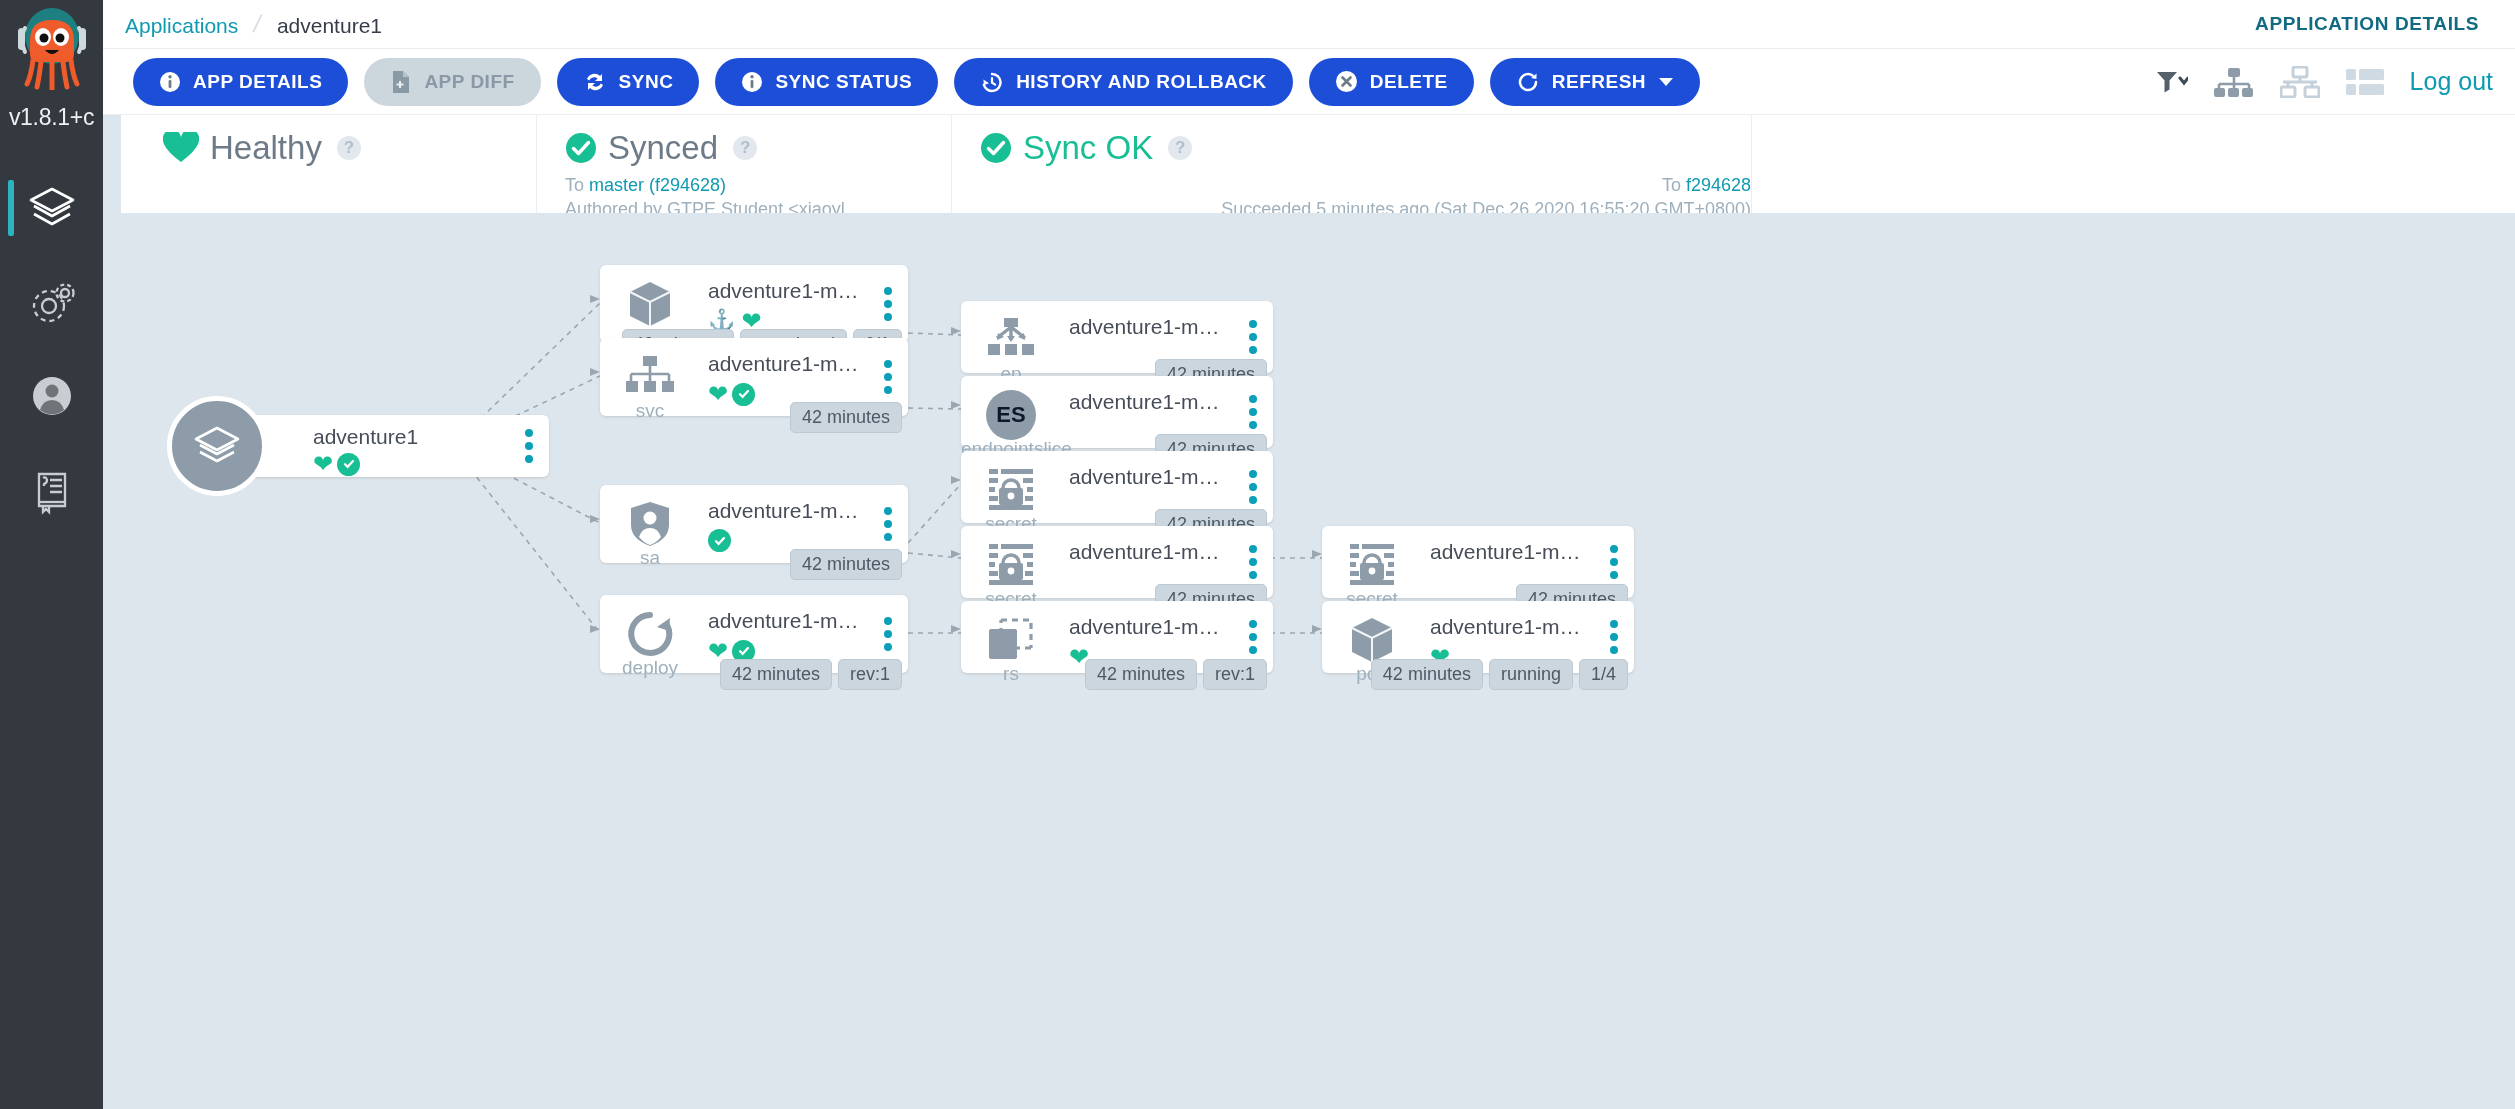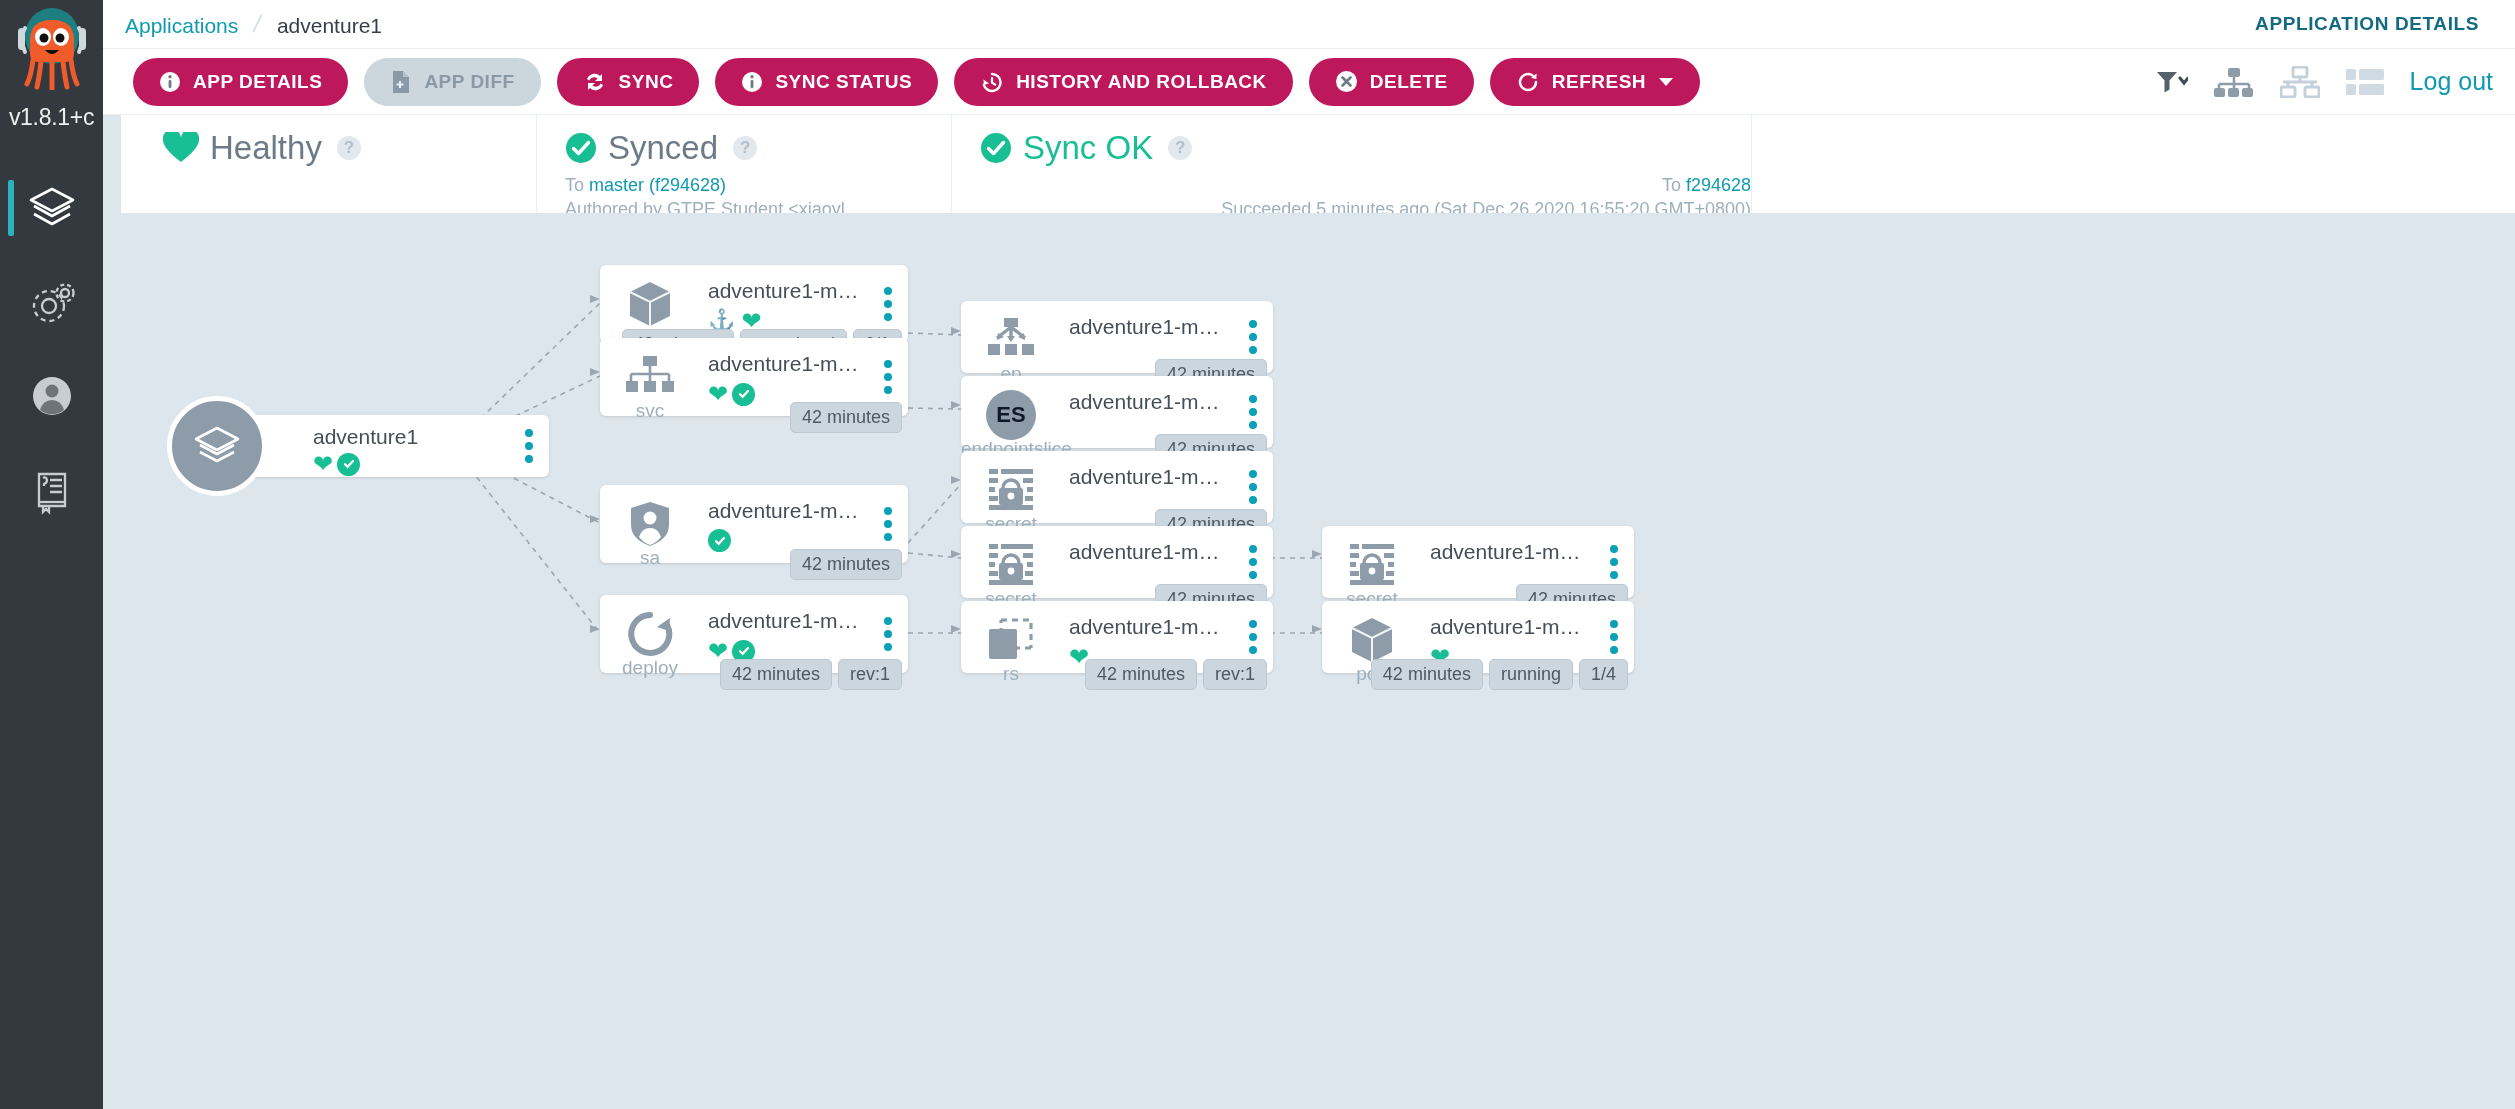--- a/index.html
+++ b/index.html
@@ -50,21 +50,21 @@
     font-size: 19px; font-weight: bold; letter-spacing: 0.6px;
   }
 
   
   .toolbar {
     position: absolute; left: 103px; top: 49px; width: 2412px; height: 66px;
     background: #fff; border-bottom: 1px solid #e8eef2;
     display: flex; align-items: center; padding-left: 30px;
   }
   .btn {
-    height: 48px; border-radius: 24px; background: #be185d; color: #fff;
+    height: 48px; border-radius: 24px; background: #1d4ed8; color: #fff;
     display: inline-flex; align-items: center; gap: 12px;
     padding: 0 26px; margin-right: 16px; font-size: 19px; font-weight: bold;
     letter-spacing: 0.5px; border: none; cursor: pointer; white-space: nowrap;
   }
   .btn.disabled { background: #ccd6dd; color: #8a99a6; }
   .btn svg { flex: 0 0 auto; }
   .toolbar-right {
     margin-left: auto; display: flex; align-items: center; gap: 26px;
     padding-right: 22px;
   }

